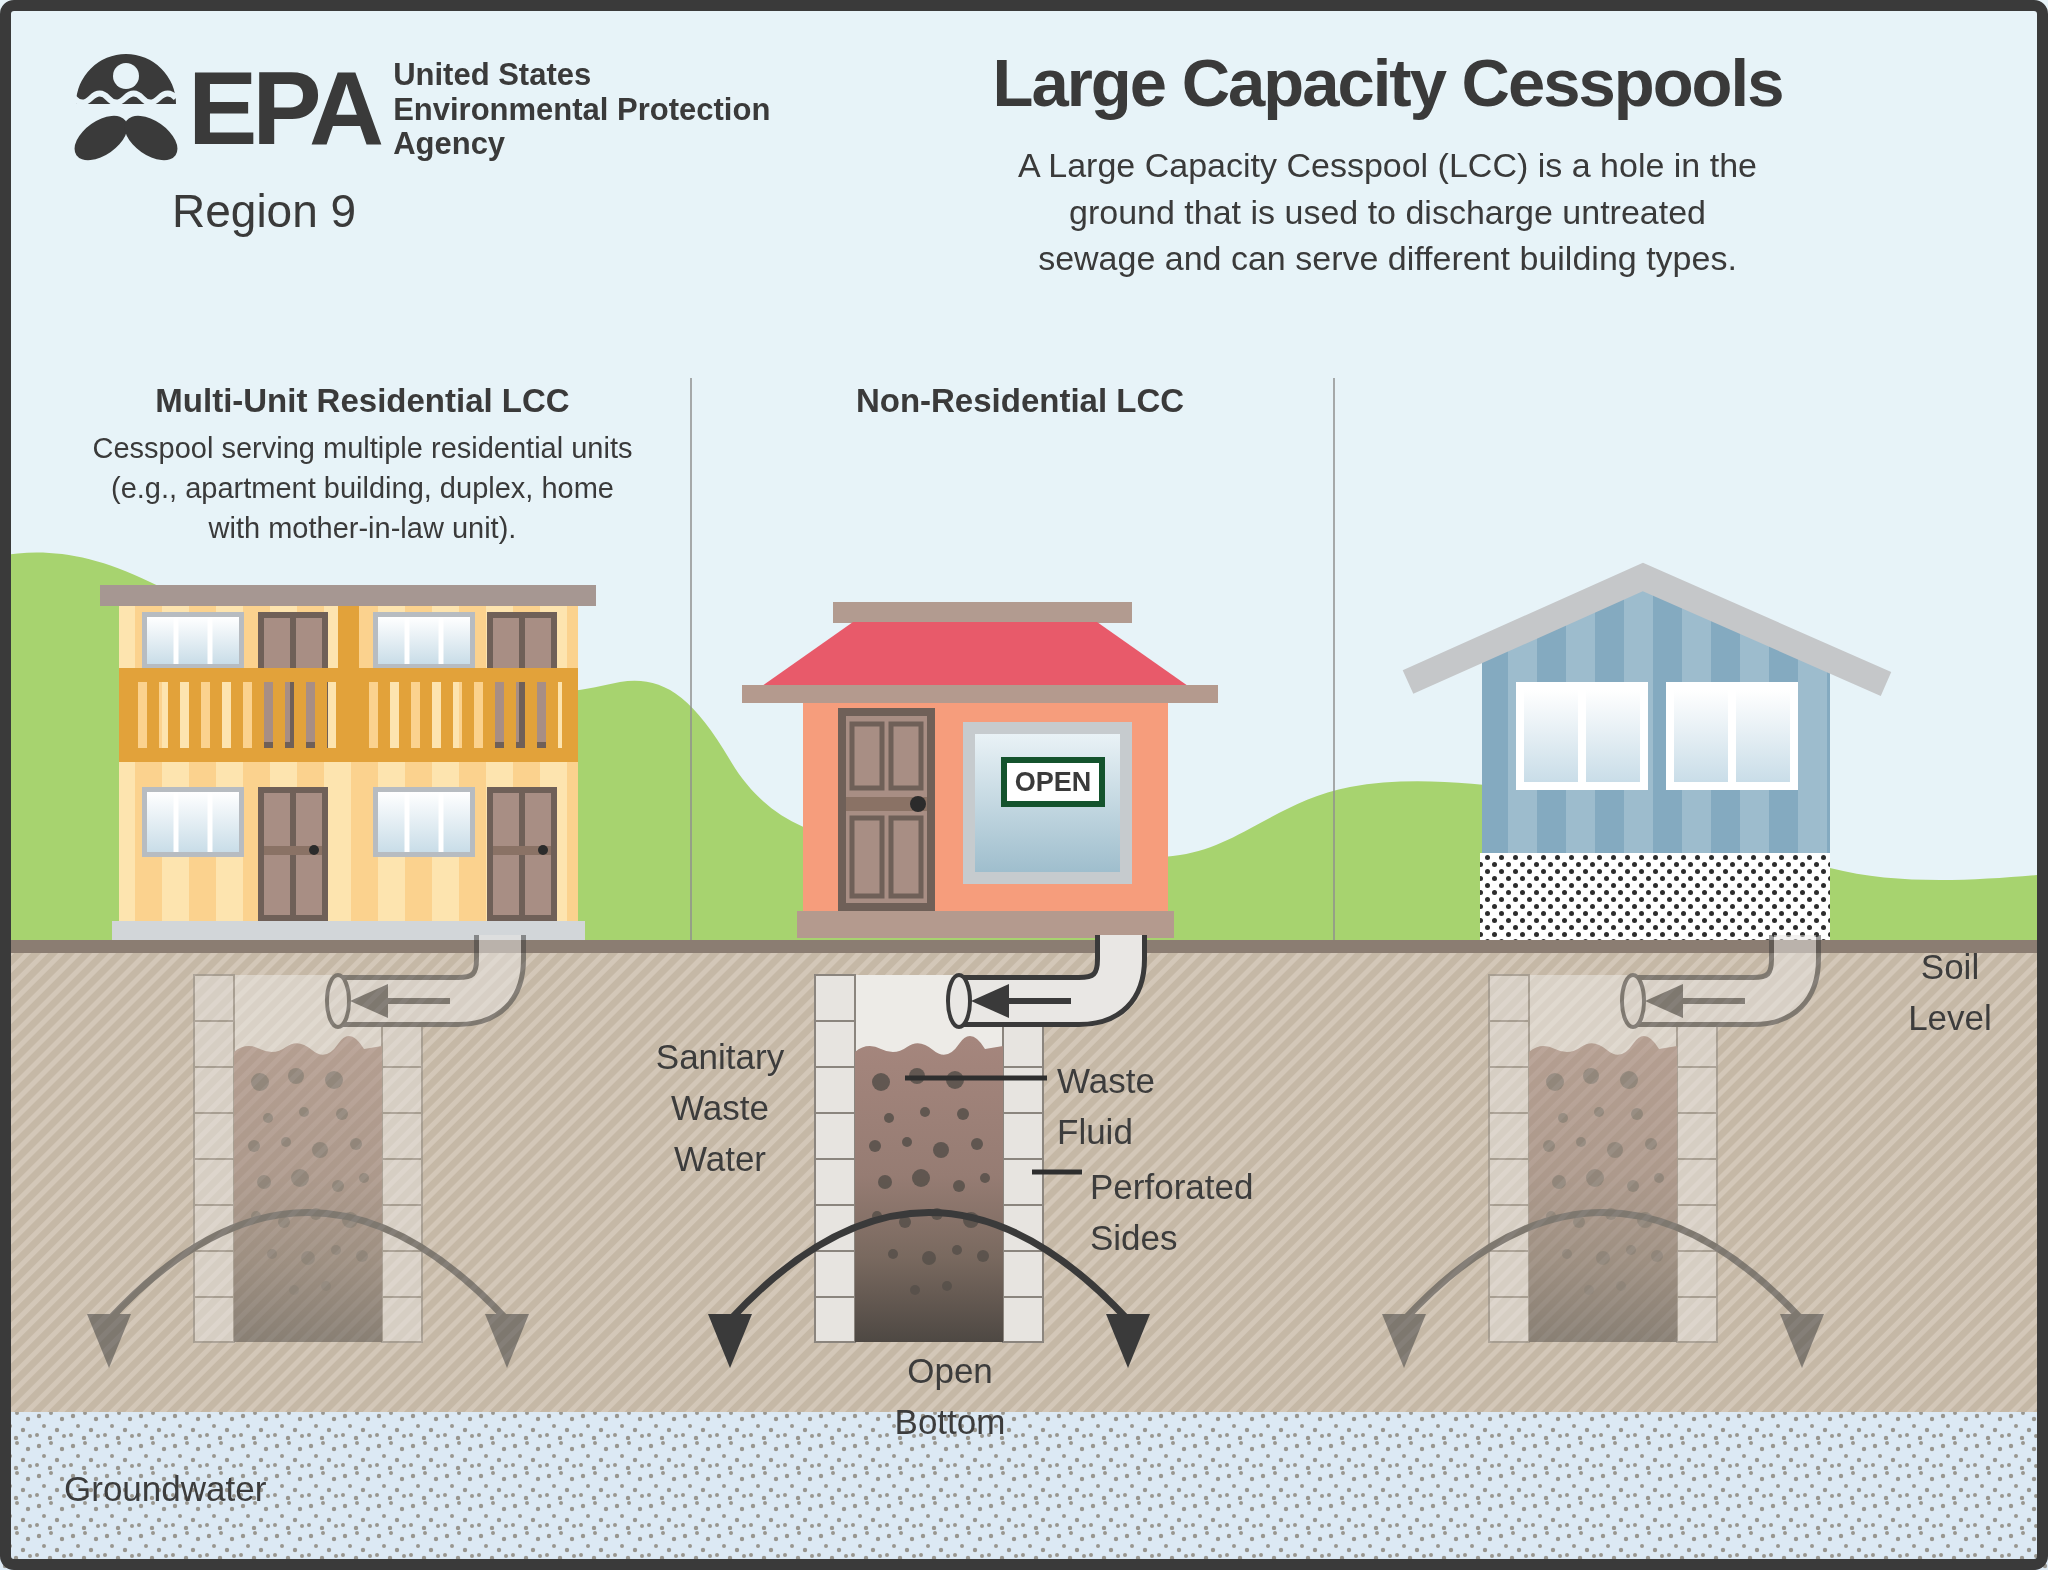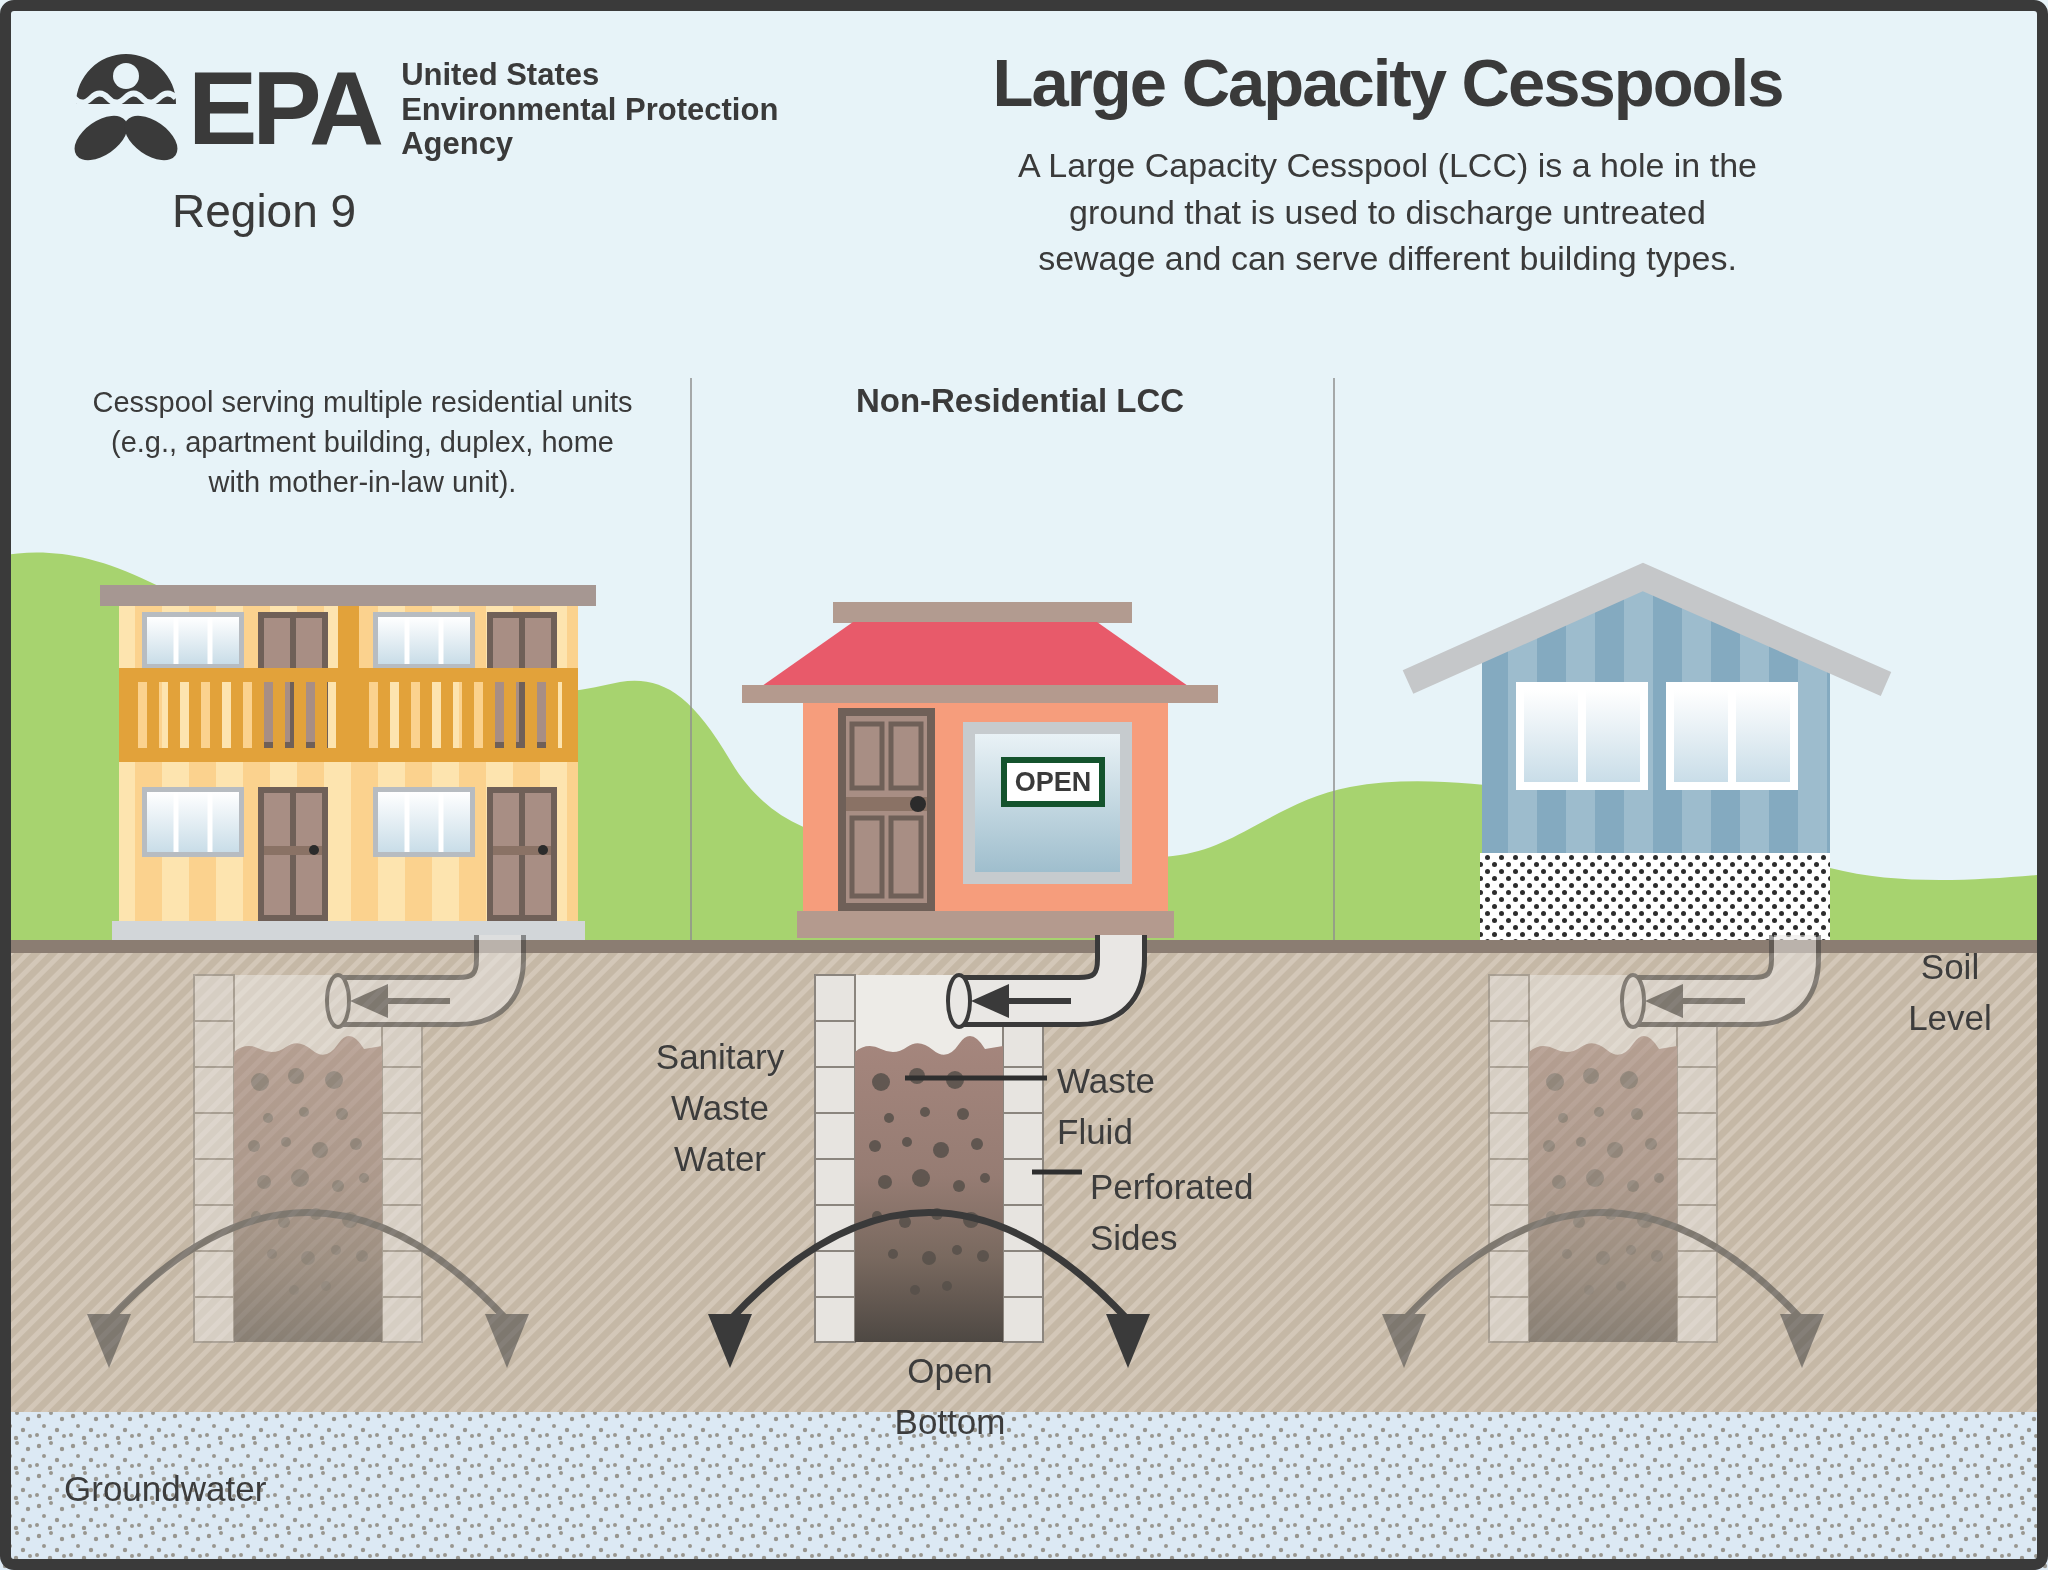--- a/index.html
+++ b/index.html
@@ -7,21 +7,21 @@
     position:relative;width:2048px;height:1570px;background:#ec4899;
     font-family:"Liberation Sans",sans-serif;color:#3a3a3a;overflow:hidden;
   }
   .frame{position:absolute;inset:0;border:11px solid #3a3a3a;border-radius:14px;z-index:60;pointer-events:none;}
   .scene{position:absolute;inset:0;width:100%;height:100%;z-index:1;}
   .txt{position:absolute;z-index:10;}
   .ml{white-space:pre-line;}
   
   .epa-header{position:absolute;left:70px;top:50px;display:flex;align-items:center;z-index:10;}
   .epa-word{font-size:104px;font-weight:bold;letter-spacing:-5px;line-height:1;margin-left:6px;}
-  .agency{font-size:31px;font-weight:bold;line-height:1.12;margin-left:22px;margin-top:4px;}
+  .agency{font-size:31px;font-weight:bold;line-height:1.12;margin-left:14px;margin-top:4px;}
   .region{position:absolute;left:172px;top:184px;font-size:46px;z-index:10;}
   
   .title-block{position:absolute;left:920px;top:48px;width:935px;text-align:center;z-index:10;}
   .main-title{font-size:67px;font-weight:bold;letter-spacing:-2px;line-height:1.05;}
   .subtitle{font-size:34px;line-height:1.36;margin-top:24px;}
   
   .col{position:absolute;top:382px;text-align:center;z-index:10;}
   .col h3{margin:0 0 8px 0;font-size:33px;font-weight:bold;}
   .col .desc{font-size:29px;line-height:1.38;}
   .divider{position:absolute;top:378px;height:562px;width:2px;background:#8f8f8f;opacity:.75;z-index:5;}
@@ -279,20 +279,21 @@
   <div class="region">Region 9</div>
 
   <div class="title-block">
     <div class="main-title">Large Capacity Cesspools</div>
     <div class="subtitle ml">A Large Capacity Cesspool (LCC) is a hole in the
 ground that is used to discharge untreated
 sewage and can serve different building types.</div>
   </div>
 
   <div class="col" style="left:55px;width:615px;">
+    <h3>Multi-Unit Residential LCC</h3>
     <div class="desc ml">Cesspool serving multiple residential units
 (e.g., apartment building, duplex, home
 with mother-in-law unit).</div>
   </div>
   <div class="col" style="left:695px;width:650px;">
     <h3>Non-Residential LCC</h3>
   </div>
 
   <div class="divider" style="left:690px;"></div>
   <div class="divider" style="left:1333px;"></div>

